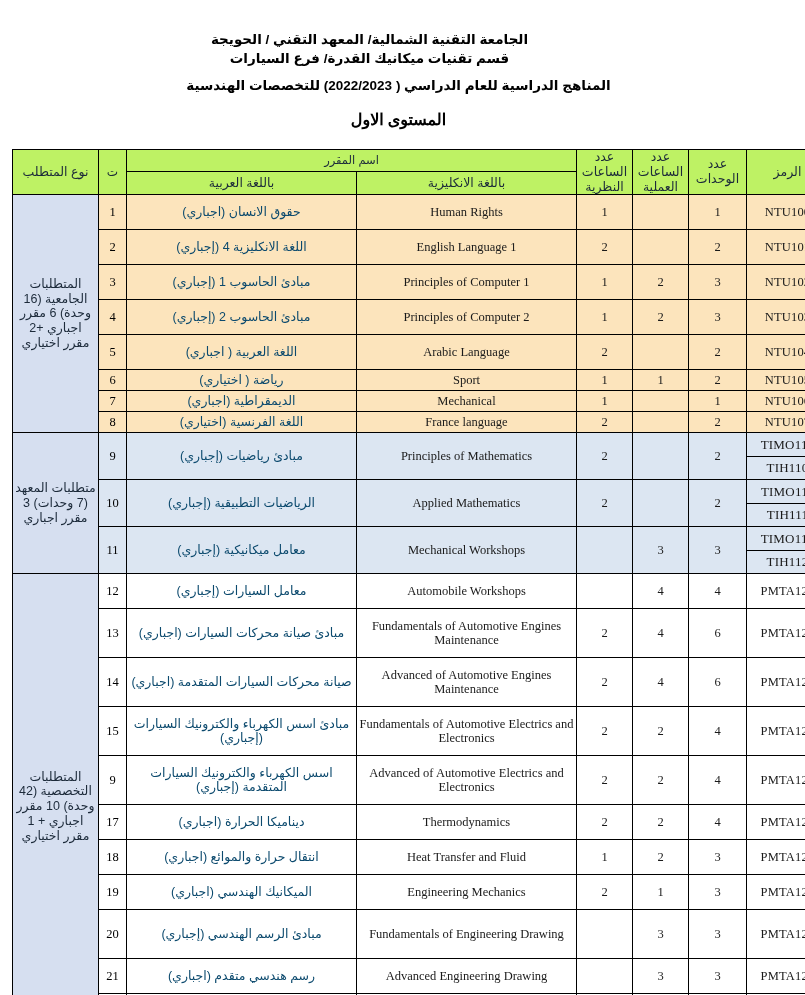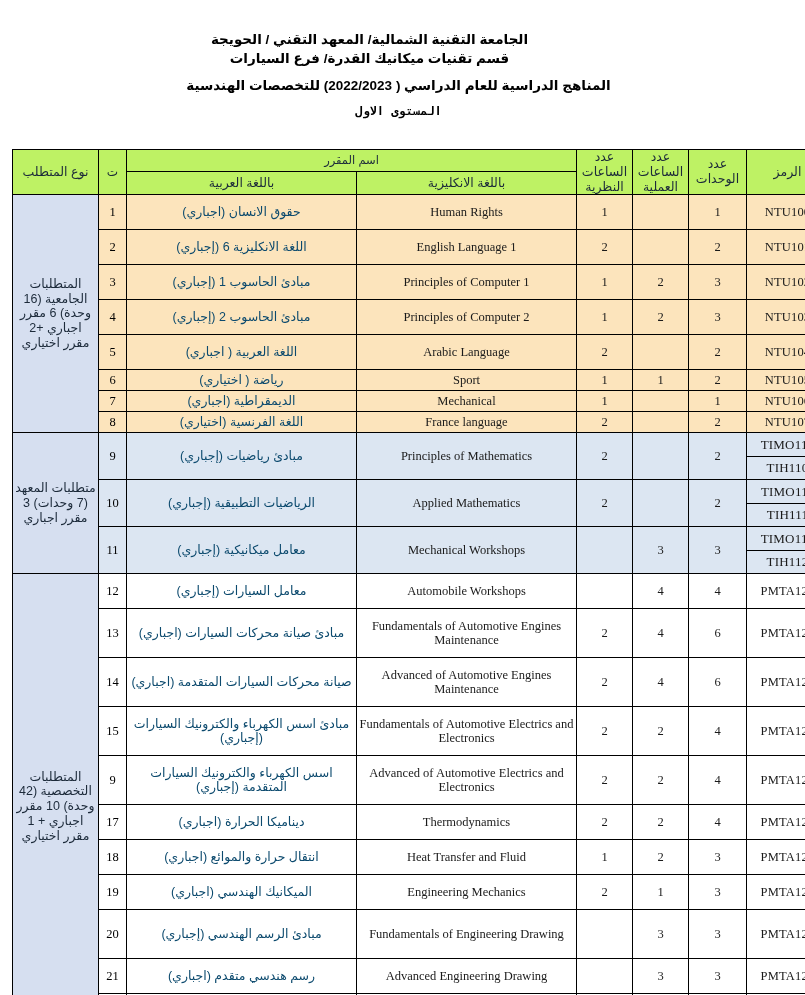--- a/index.html
+++ b/index.html
@@ -34,25 +34,25 @@
     font-weight: bold;
     font-size: 13.5px;
     line-height: 19px;
     color: #000;
     white-space: nowrap;
   }
   .hdr-line.l1 { margin-right: 58px; }
   .hdr-line.l2 { margin-right: 58px; }
   .hdr-line.l3 { margin-right: 0px; margin-top: 8px; }
   .hdr-title {
-    font-family: Liberation Mono, monospace;
+    font-family: Liberation Serif, serif;
     font-weight: bold;
-    font-size: 12px;
+    font-size: 16px;
     line-height: 26px;
-    margin-top: 4px;
+    margin-top: 12px;
   }
 
   
   .tbl-wrap {
     position: absolute;
     left: 12px;
     top: 149px;
     width: 780px;
   }
   table.curr {
@@ -212,21 +212,21 @@
             <td class="ar">حقوق الانسان  (اجباري)</td>
             <td class="idx">1</td>
             <td class="type" rowspan="8">المتطلبات الجامعية (16 وحدة) 6 مقرر اجباري +2 مقرر اختياري</td>
           </tr>
           <tr class="grp-uni r-md">
             <td class="code">NTU101</td>
             <td class="num">2</td>
             <td class="num"></td>
             <td class="num">2</td>
             <td class="en">English Language 1</td>
-            <td class="ar">اللغة الانكليزية 6 (إجباري)</td>
+            <td class="ar">اللغة الانكليزية 4 (إجباري)</td>
             <td class="idx">2</td>
           </tr>
           <tr class="grp-uni r-md">
             <td class="code">NTU102</td>
             <td class="num">3</td>
             <td class="num">2</td>
             <td class="num">1</td>
             <td class="en">Principles of Computer 1</td>
             <td class="ar">مبادئ الحاسوب 1 (إجباري)</td>
             <td class="idx">3</td>

